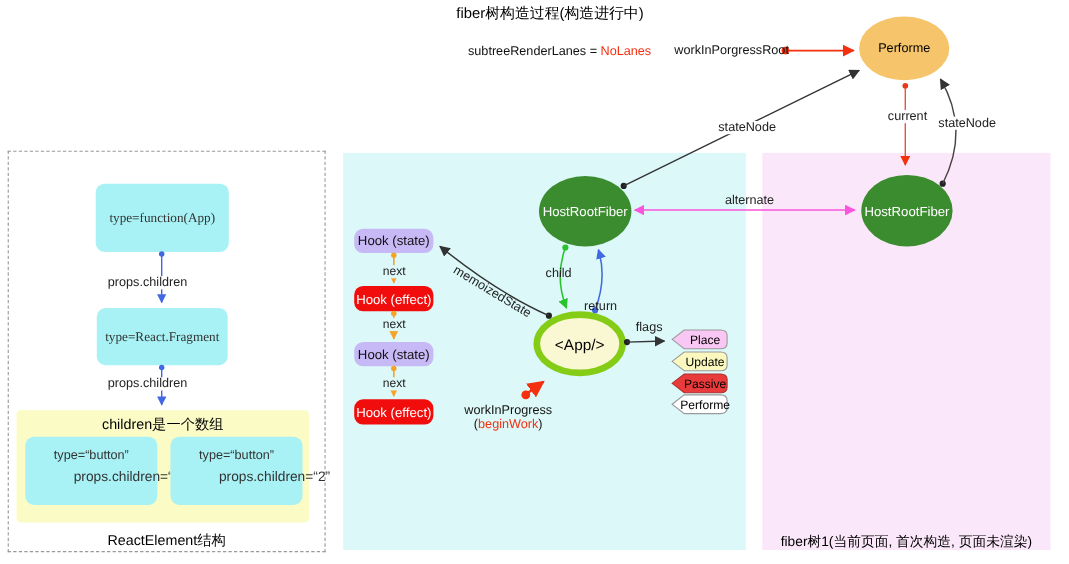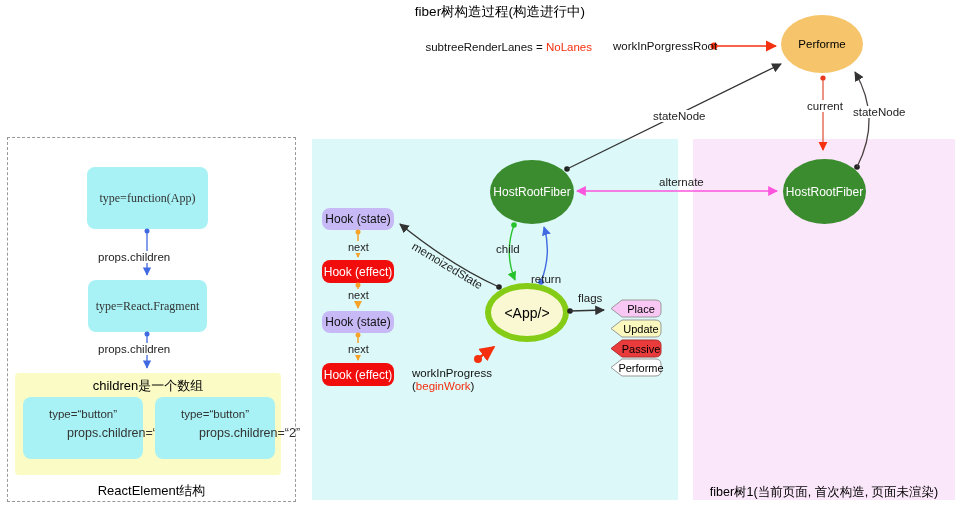--- a/index.html
+++ b/index.html
@@ -39,21 +39,21 @@
   .childbox .l1{margin-top:11px;font-size:11.5px;}
   .childbox .l2{margin-top:6px;font-size:12.5px;padding-left:44px;}
   .child1{left:23px;} .child2{left:155px;}
 
   
   .hook{position:absolute;left:322px;width:72px;height:22px;border-radius:8px;display:flex;align-items:center;justify-content:center;font-size:12px;z-index:1;}
   .hook-state{background:#c7b9f6;color:#111;}
   .hook-effect{background:#f20d0d;color:#fff;height:23px;}
 
   .memo{position:absolute;left:413px;top:239px;font-size:11.5px;color:#222;transform:rotate(31deg);transform-origin:left center;z-index:4;white-space:nowrap;}
-  .wipLabel{position:absolute;left:412px;top:367px;width:100px;text-align:left;font-size:11.5px;line-height:13px;z-index:4;}
+  .wipLabel{position:absolute;left:412px;top:367px;width:100px;text-align:center;font-size:11.5px;line-height:13px;z-index:4;}
 
   svg.overlay{position:absolute;left:0;top:0;z-index:3;pointer-events:none;}
   svg.tags{position:absolute;left:610px;top:298px;z-index:2;}
   svg.tags text{font-family:"Liberation Sans","DejaVu Sans",sans-serif;font-size:11px;fill:#000;}
 </style>
 </head>
 <body>
 
 <div class="stage">
 

